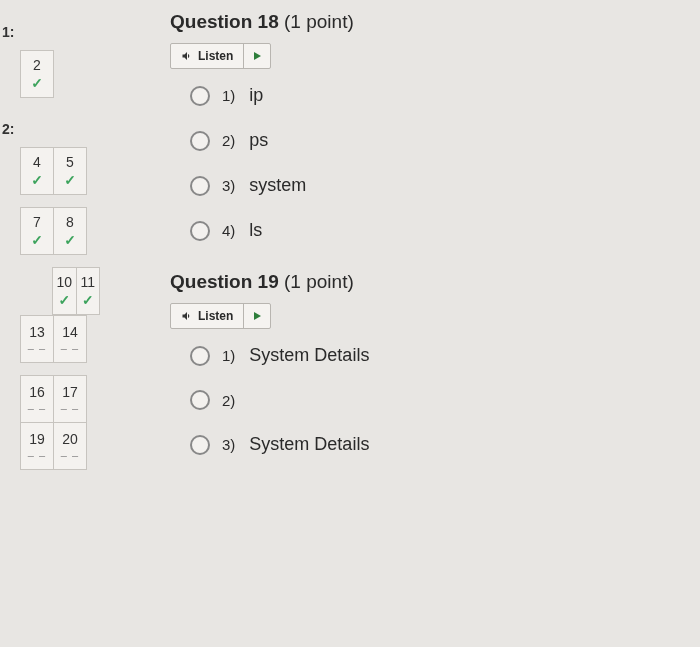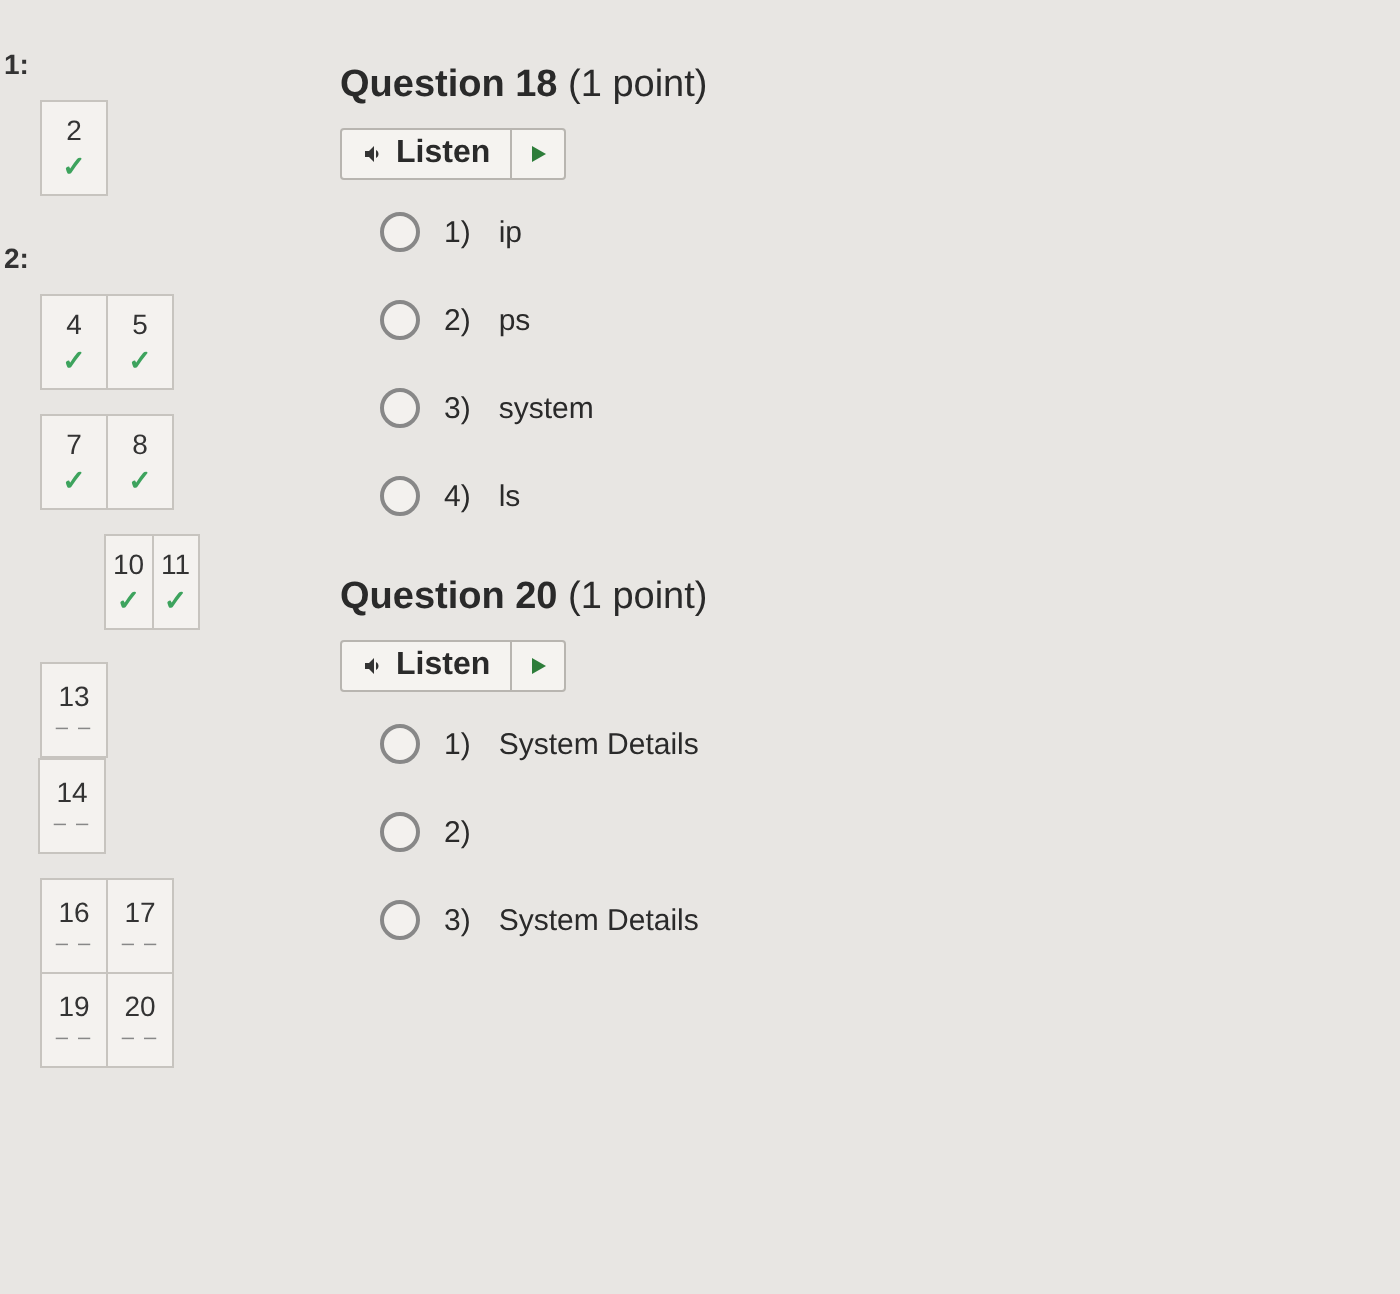--- a/index.html
+++ b/index.html
@@ -42,21 +42,21 @@
     .qbox + .qbox { margin-left: -1px; }
     .grid-sec { margin-bottom: -1px; }
     .check { color: #3da35d; font-size: 14px; font-weight: bold; }
     .dashes { color: #888; font-size: 11px; letter-spacing: 1px; }
     .section2 { margin-top: 24px; }
     .section2 .double-row:not(:first-of-type) { margin-top: -1px; }
     .section2 .grid-wrap { margin-top: 10px; }
     
     .main {
       flex: 1;
-      padding: 32px 30px 0 70px;
+      padding: 11px 30px 0 70px;
     }
     .q-title {
       font-size: 19px;
       font-weight: 700;
       margin-bottom: 10px;
     }
     .q-title .points { font-weight: 400; }
     .listen-wrap {
       display: inline-flex;
       border: 1px solid #b8b5b0;
@@ -64,21 +64,21 @@
       border-radius: 2px;
       margin-bottom: 16px;
       height: 26px;
       align-items: stretch;
     }
     .listen-btn {
       display: flex;
       align-items: center;
       gap: 5px;
       padding: 0 10px;
-      font-size: 16px;
+      font-size: 12px;
       font-weight: 600;
       border-right: 1px solid #b8b5b0;
     }
     .play-btn {
       display: flex;
       align-items: center;
       justify-content: center;
       width: 26px;
     }
     .speaker-icon { width: 12px; height: 12px; }
@@ -97,21 +97,21 @@
     }
     .radio {
       width: 20px;
       height: 20px;
       border: 2px solid #888;
       border-radius: 50%;
       background: #f3f1ee;
       flex-shrink: 0;
     }
     .opt-num { font-size: 15px; margin-right: 2px; }
-    .opt-text { font-size: 15px; }
+    .opt-text { font-size: 18px; }
     .q-block { margin-bottom: 30px; }
   </style>
 </head>
 <body>
 
 <div class="sidebar">
   <div class="attempt-label">1:</div>
   <div class="single-col grid-sec">
     <div class="qbox">
       <span>2</span>
@@ -145,21 +145,21 @@
         <div class="double-row" style="margin-top: 12px; padding-left: 32px;">
           <div class="qbox">
             <span>10</span>
             <span class="check">✓</span>
           </div>
           <div class="qbox">
             <span>11</span>
             <span class="check">✓</span>
           </div>
         </div>
-        <div class="double-row" style="margin-top: 16px; flex-direction: column;">
+        <div class="double-row" style="margin-top: 0;">
           <div class="qbox">
             <span>13</span>
             <span class="dashes">– –</span>
           </div>
           <div class="qbox">
             <span>14</span>
             <span class="dashes">– –</span>
           </div>
         </div>
         <div class="double-row" style="margin-top: 12px;">
@@ -223,21 +223,21 @@
         <div class="option">
           <div class="radio"></div>
           <span class="opt-num">4)</span>
           <span class="opt-text">ls</span>
         </div>
       </div>
   </div>
 
   <div class="q-block">
     <div class="q-title">
-      <span>Question 20</span>
+      <span>Question 19</span>
       <span class="points">(1 point)</span>
     </div>
     <div class="listen-wrap">
       <div class="listen-btn">
         <svg class="speaker-icon" viewBox="0 0 24 24" fill="#333">
             <path d="M3 9v6h4l5 5V4L7 9H3zm13.5 3c0-1.8-1-3.3-2.5-4v8c1.5-.7 2.5-2.2 2.5-4z"></path>
           </svg>
         <span>Listen</span>
       </div>
       <div class="play-btn">

